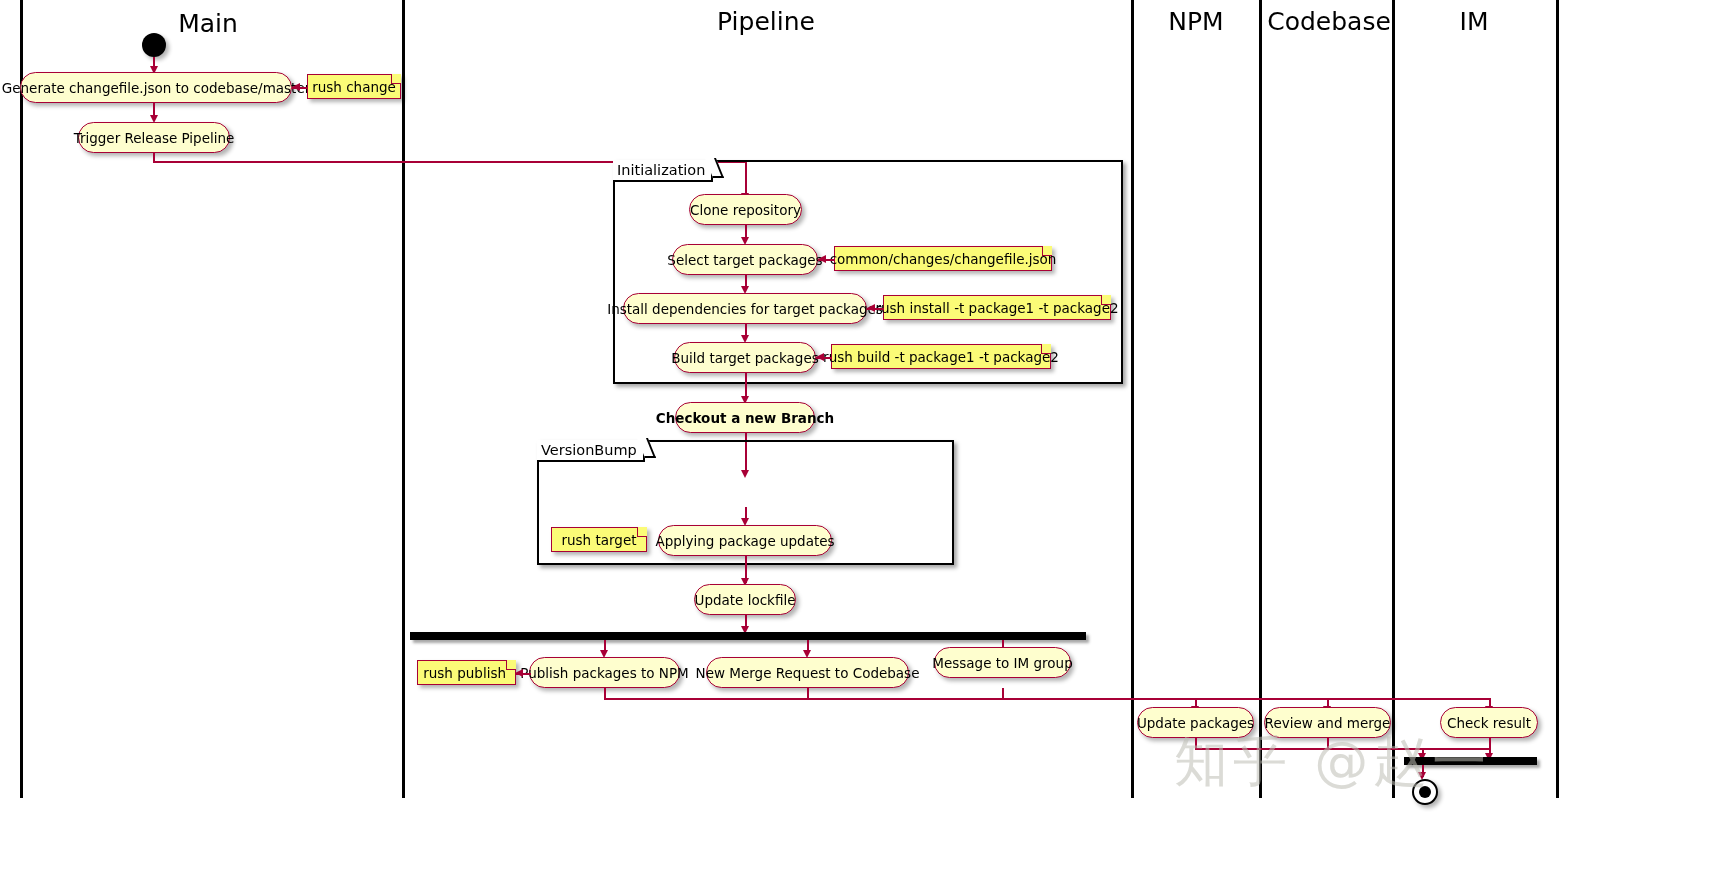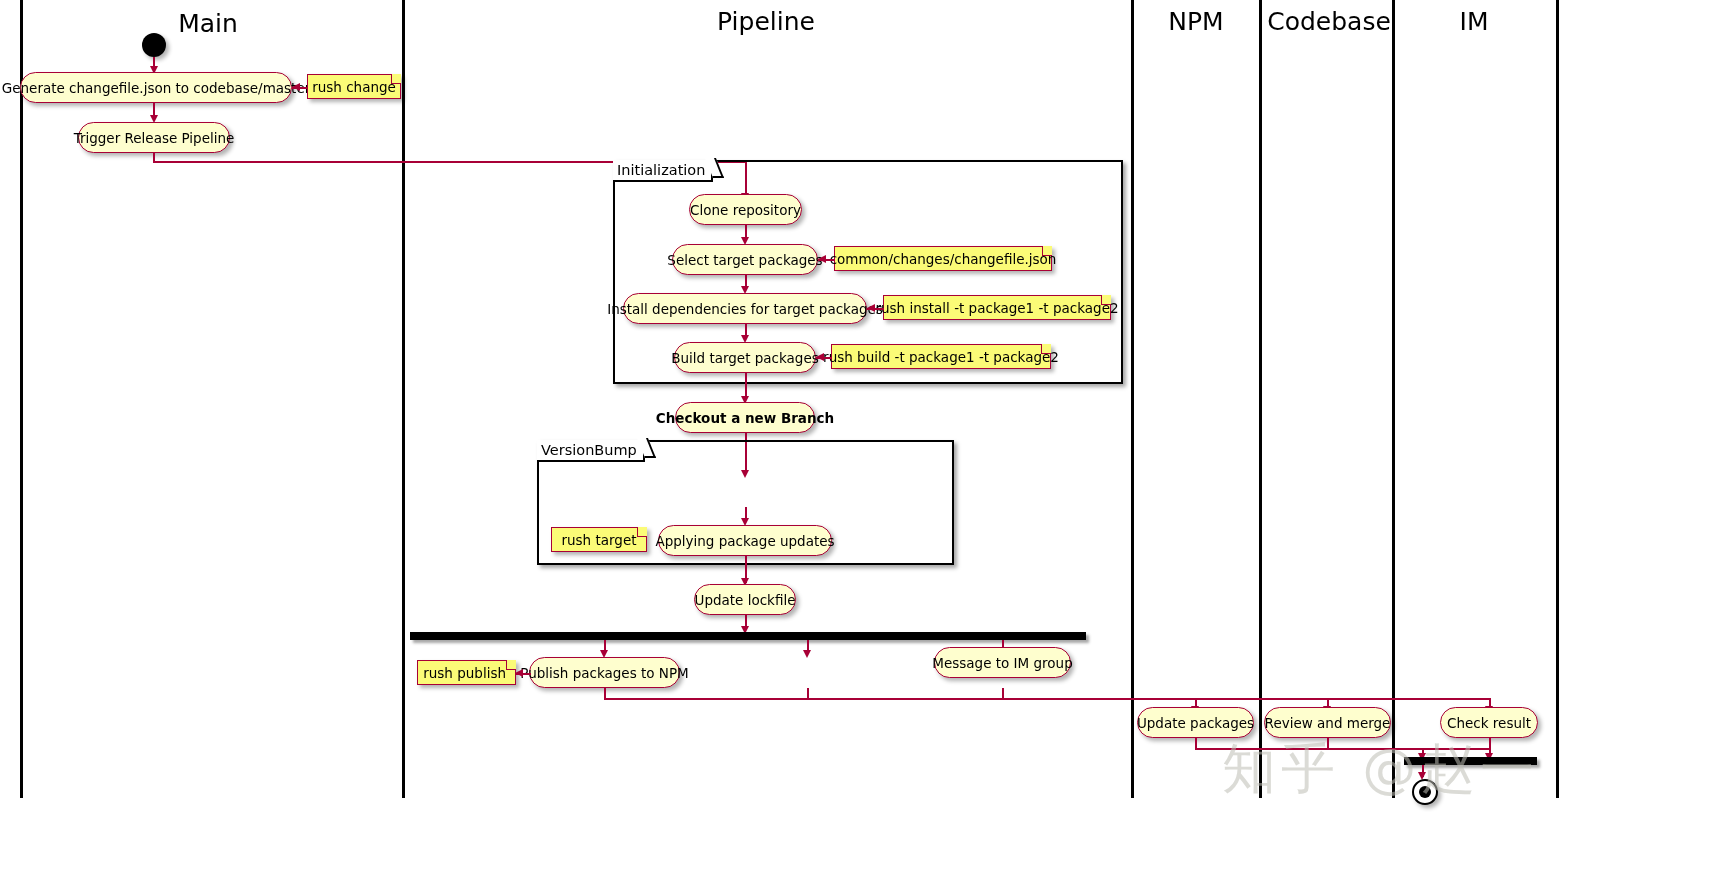--- a/index.html
+++ b/index.html
@@ -182,20 +182,21 @@
   <div class="bar" style="left:410px;top:632px;width:676px;"></div>
 
   <div class="vline" style="left:604px;top:640px;height:14px;"></div>
   <div class="arrow-d" style="left:600px;top:650px;"></div>
   <div class="vline" style="left:807px;top:640px;height:14px;"></div>
   <div class="arrow-d" style="left:803px;top:650px;"></div>
   <div class="vline" style="left:1002px;top:640px;height:14px;"></div>
   <div class="arrow-d" style="left:998px;top:650px;"></div>
 
   <div class="act" style="left:529px;top:657px;width:151px;">Publish packages to NPM</div>
+  <div class="act" style="left:706px;top:657px;width:203px;">New Merge Request to Codebase</div>
   <div class="act" style="left:934px;top:647px;width:137px;">Message to IM group</div>
 
   <div class="note" style="left:417px;top:660px;width:99px;justify-content:flex-end;">
     <span>rush publish</span>
     <span class="fold"></span>
   </div>
   <div class="hline" style="left:515px;top:673px;width:16px;"></div>
   <div class="arrow-l" style="left:515px;top:668.5px;"></div>
 
   <div class="vline" style="left:604px;top:688px;height:11px;"></div>
@@ -223,15 +224,15 @@
   <div class="vline" style="left:1422px;top:748px;height:10px;"></div>
   <div class="arrow-d" style="left:1418px;top:753px;"></div>
 
   <div class="bar" style="left:1404px;top:757px;width:133px;"></div>
 
   <div class="vline" style="left:1422px;top:765px;height:12px;"></div>
   <div class="arrow-d" style="left:1418px;top:772px;"></div>
 
   <div class="end-node" style="left:1412px;top:779px;"></div>
 
-  <div class="watermark" style="left:1222px;top:726px;margin-top:7px;">知乎 @赵一</div>
+  <div class="watermark" style="left:1174px;top:726px;">知乎 @赵一</div>
 
 </div>
 
 </body></html>

